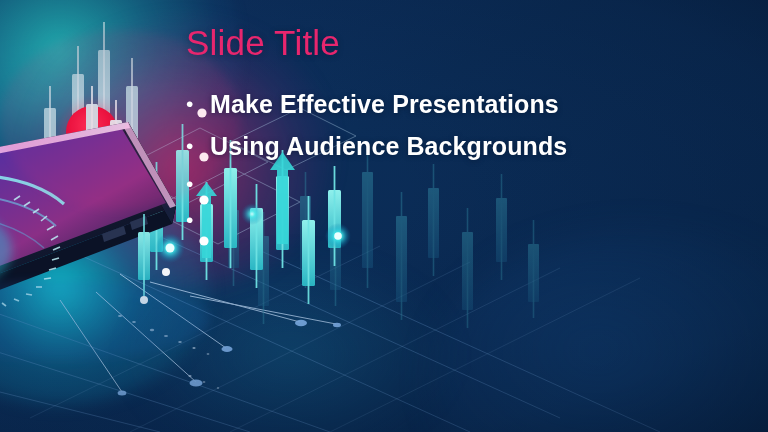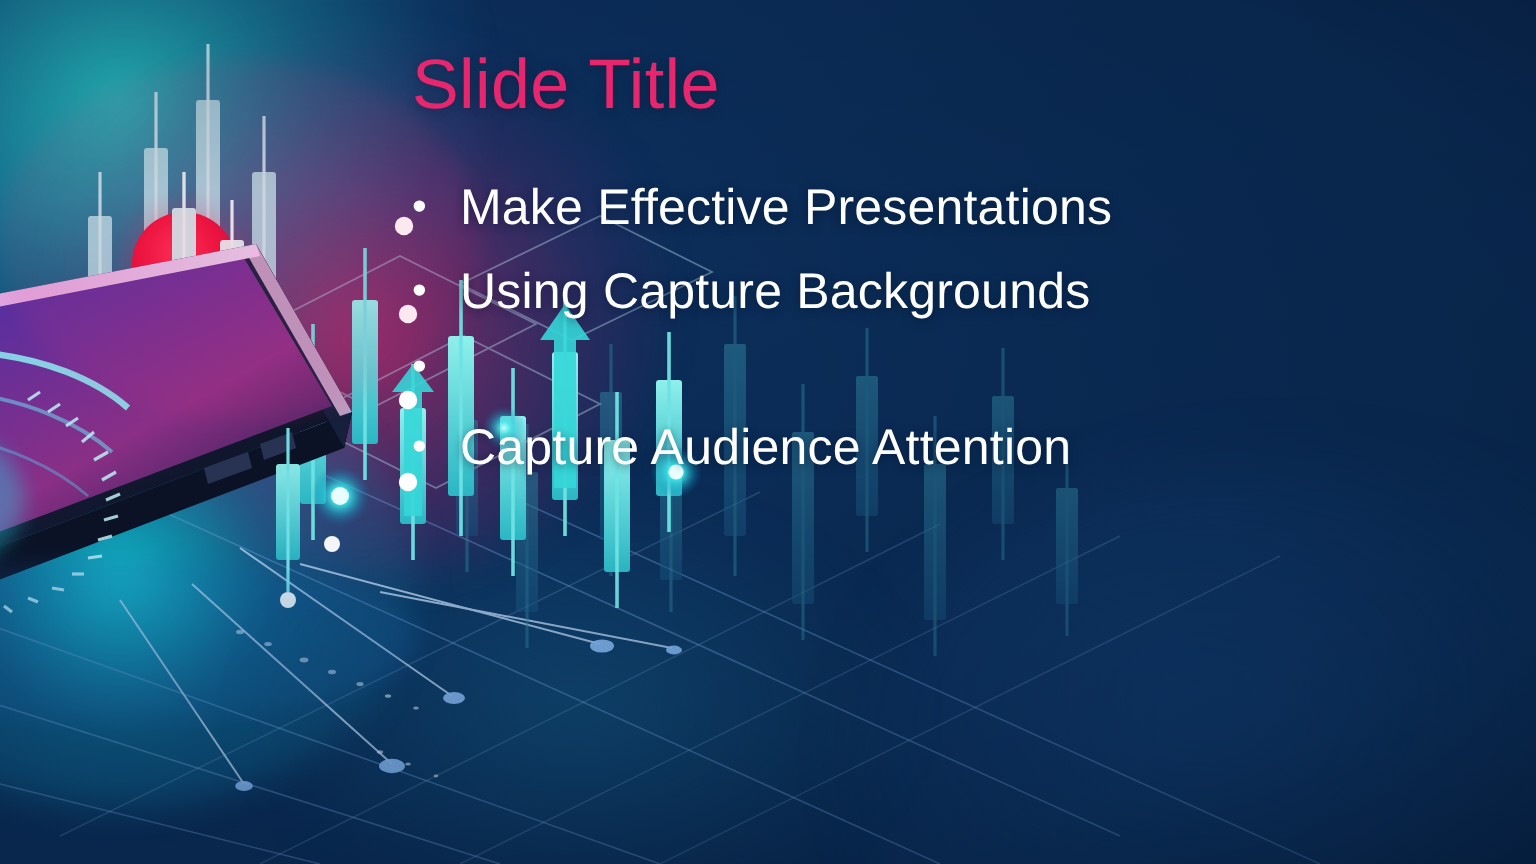--- a/index.html
+++ b/index.html
@@ -67,21 +67,21 @@
     background:radial-gradient(ellipse at 18% 45%,
       rgba(0,0,0,0) 30%, rgba(4,22,48,.30) 78%, rgba(3,18,42,.55) 100%);
   }
 
   
   .art{position:absolute;inset:0;}
 
   
   .content{
     position:absolute;
-    left:206px;top:24px;
+    left:186px;top:24px;
     width:560px;
   }
   .slide-title{
     color:#e8266e;
     font-size:35px;
     font-weight:400;
     line-height:1.1;
     margin:0 0 28px 0;
     letter-spacing:.2px;
     text-shadow:0 1px 6px rgba(0,0,0,.25);
@@ -97,21 +97,21 @@
     width:24px;
     color:#ffffff;
     font-size:21px;
     line-height:1;
     position:relative;
     top:-2px;
   }
   .bullet-text{
     color:#ffffff;
     font-size:25px;
-    font-weight:400;
+    font-weight:700;
     line-height:1.08;
     letter-spacing:.1px;
     white-space:nowrap;
     text-shadow:0 1px 5px rgba(3,20,45,.55);
   }
 </style>
 </head>
 <body>
 
 <div id="slide">
@@ -393,28 +393,27 @@
 
     <ul class="bullets">
 
       <li class="bullet">
         <span class="bullet-dot">•</span>
         <span class="bullet-text">Make Effective Presentations</span>
       </li>
 
       <li class="bullet">
         <span class="bullet-dot">•</span>
-        <span class="bullet-text">Using Capture Backgrounds</span>
+        <span class="bullet-text">Using Audience Backgrounds</span>
       </li>
 
       <li class="bullet">
         <span class="bullet-dot">•</span>
       </li>
 
       <li class="bullet">
         <span class="bullet-dot">•</span>
-        <span class="bullet-text">Capture Audience Attention</span>
       </li>
 
     </ul>
   </div>
 
 </div>
 
 </body></html>

